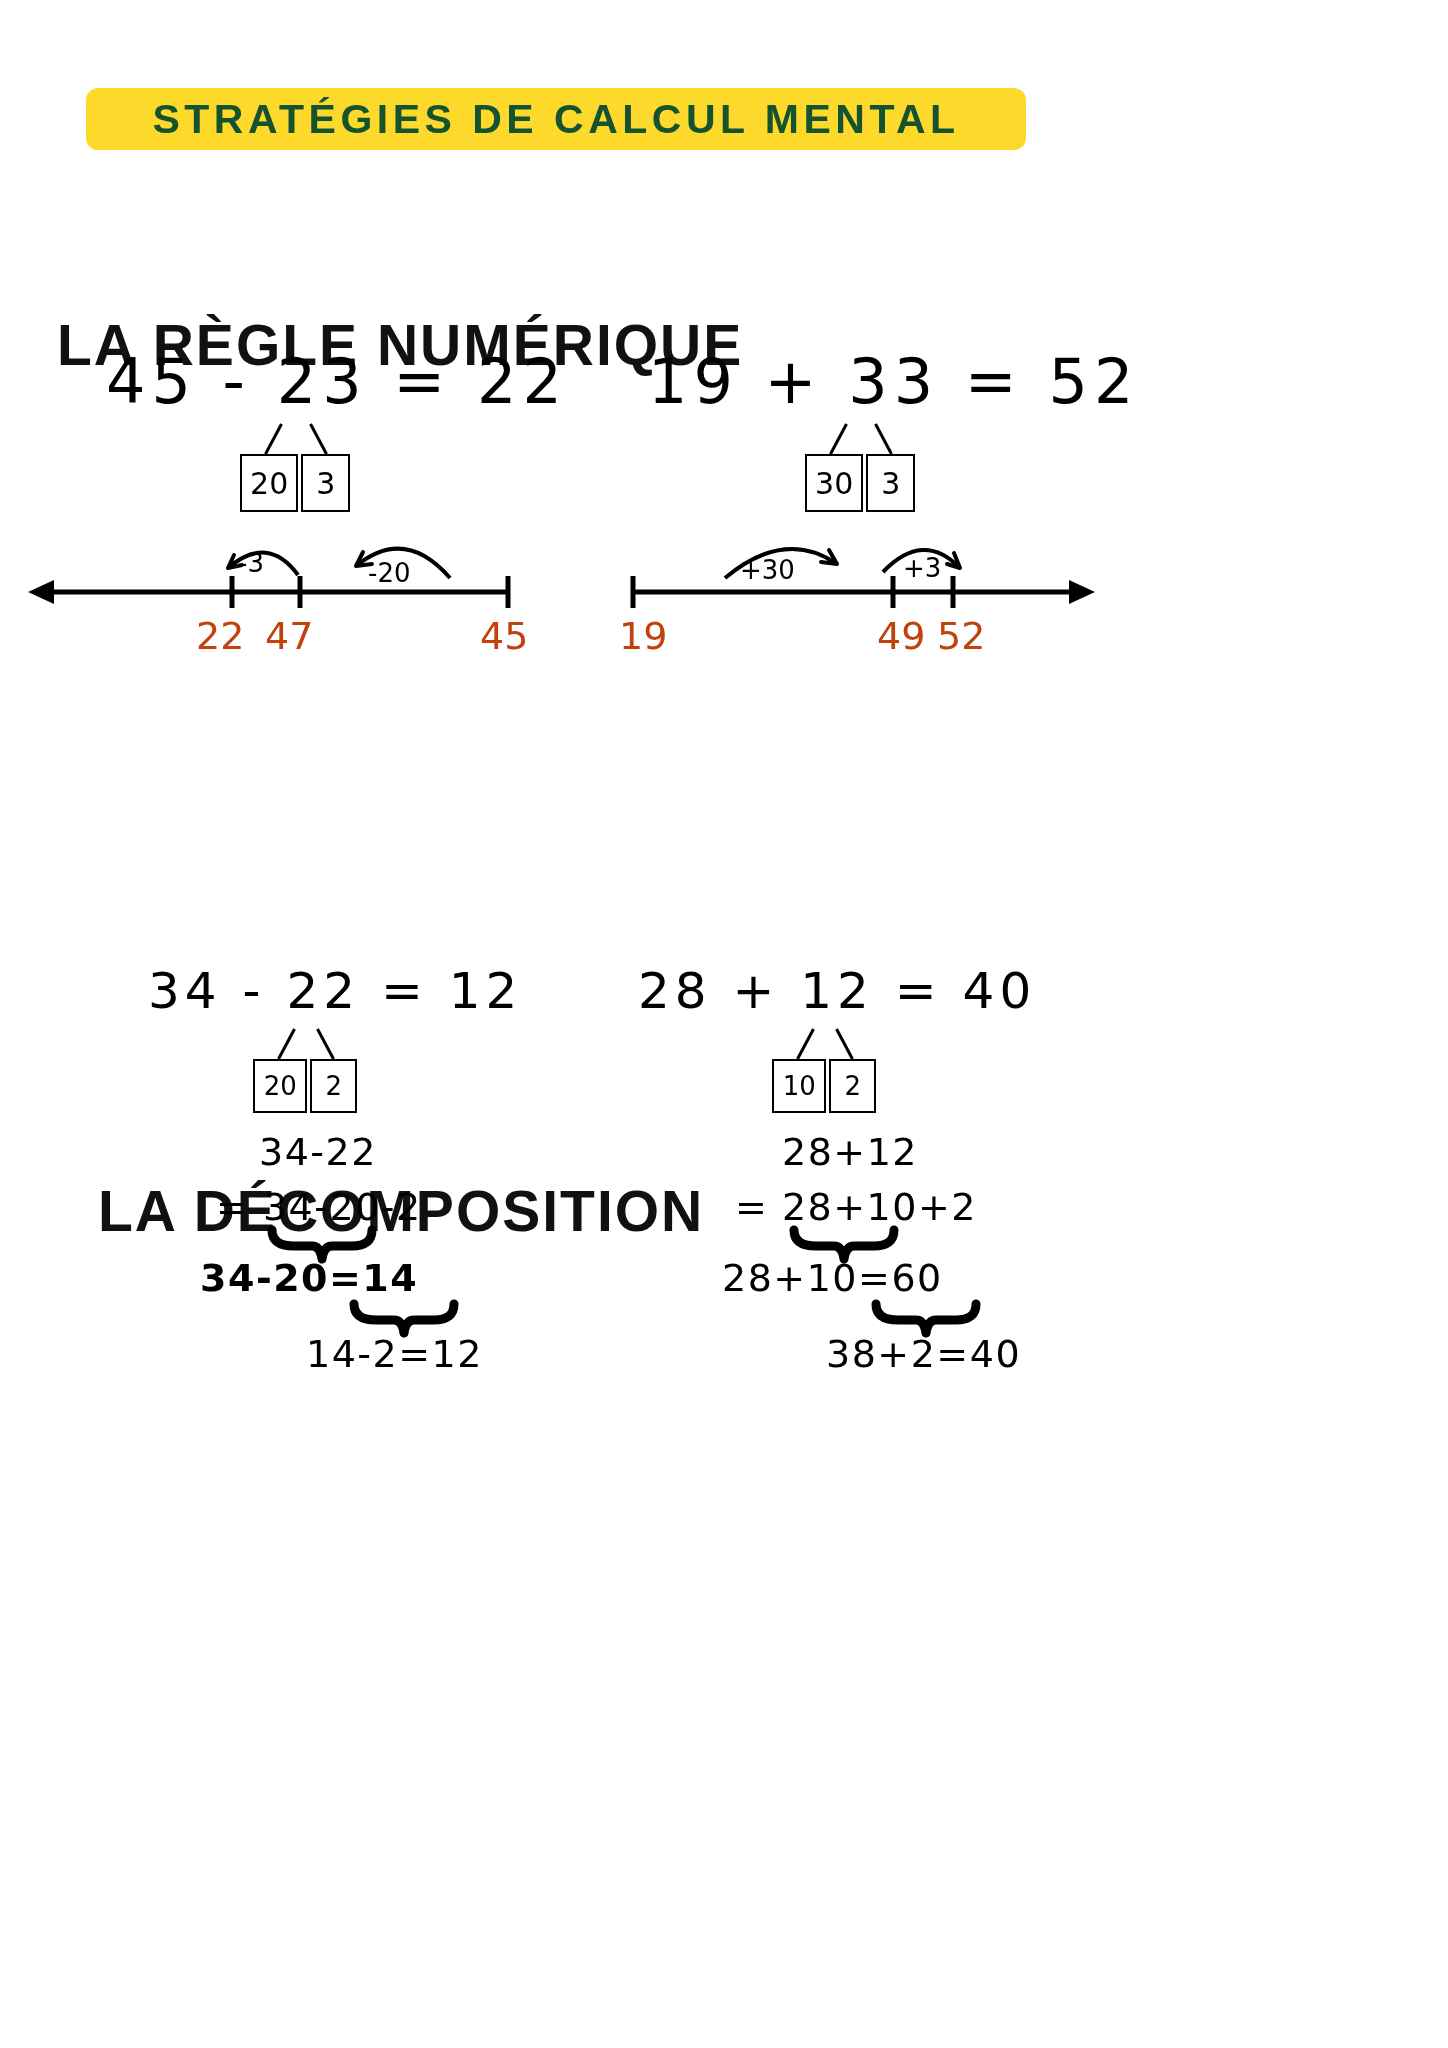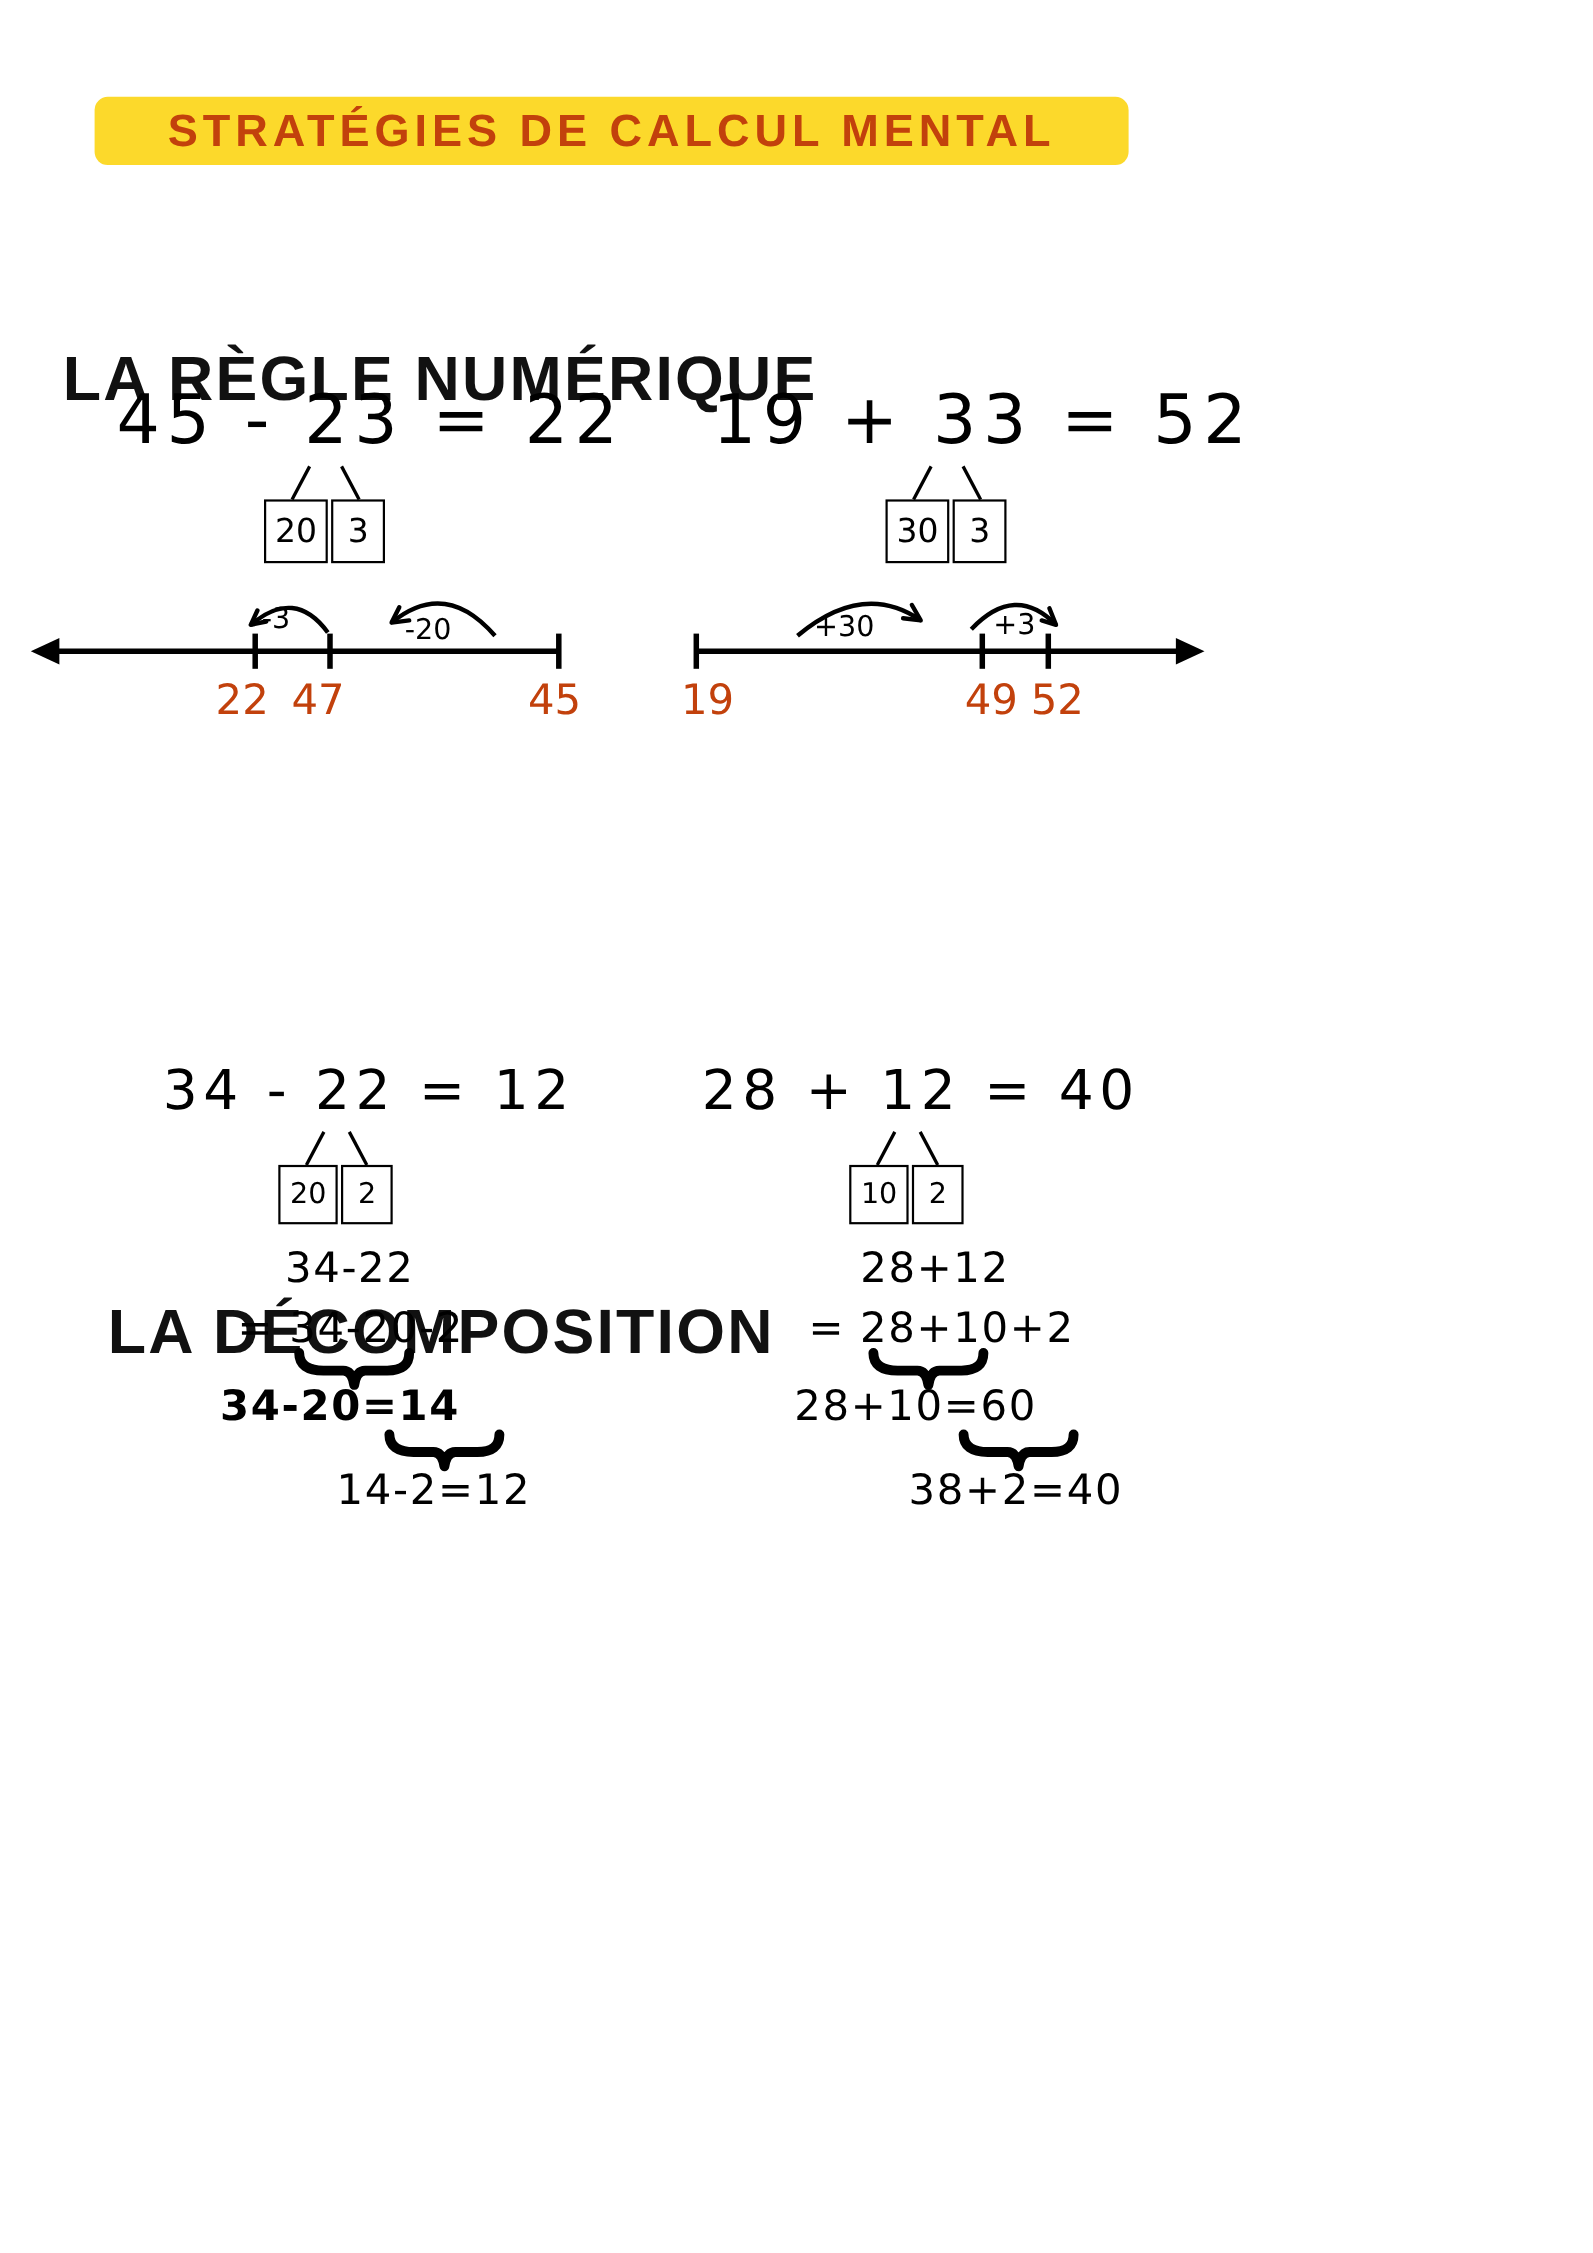--- a/index.html
+++ b/index.html
@@ -27,21 +27,21 @@
     border-radius: 12px;
     display: flex;
     align-items: center;
     justify-content: center;
   }
   .banner-text {
     font-family: "Liberation Sans", sans-serif;
     font-weight: bold;
     font-size: 41px;
     letter-spacing: 4.5px;
-    color: #c2410c;
+    color: #14532d;
     white-space: nowrap;
   }
 
   
   .section-heading {
     position: absolute;
     font-family: "Liberation Sans", sans-serif;
     font-weight: bold;
     font-size: 57px;
     letter-spacing: 2px;

